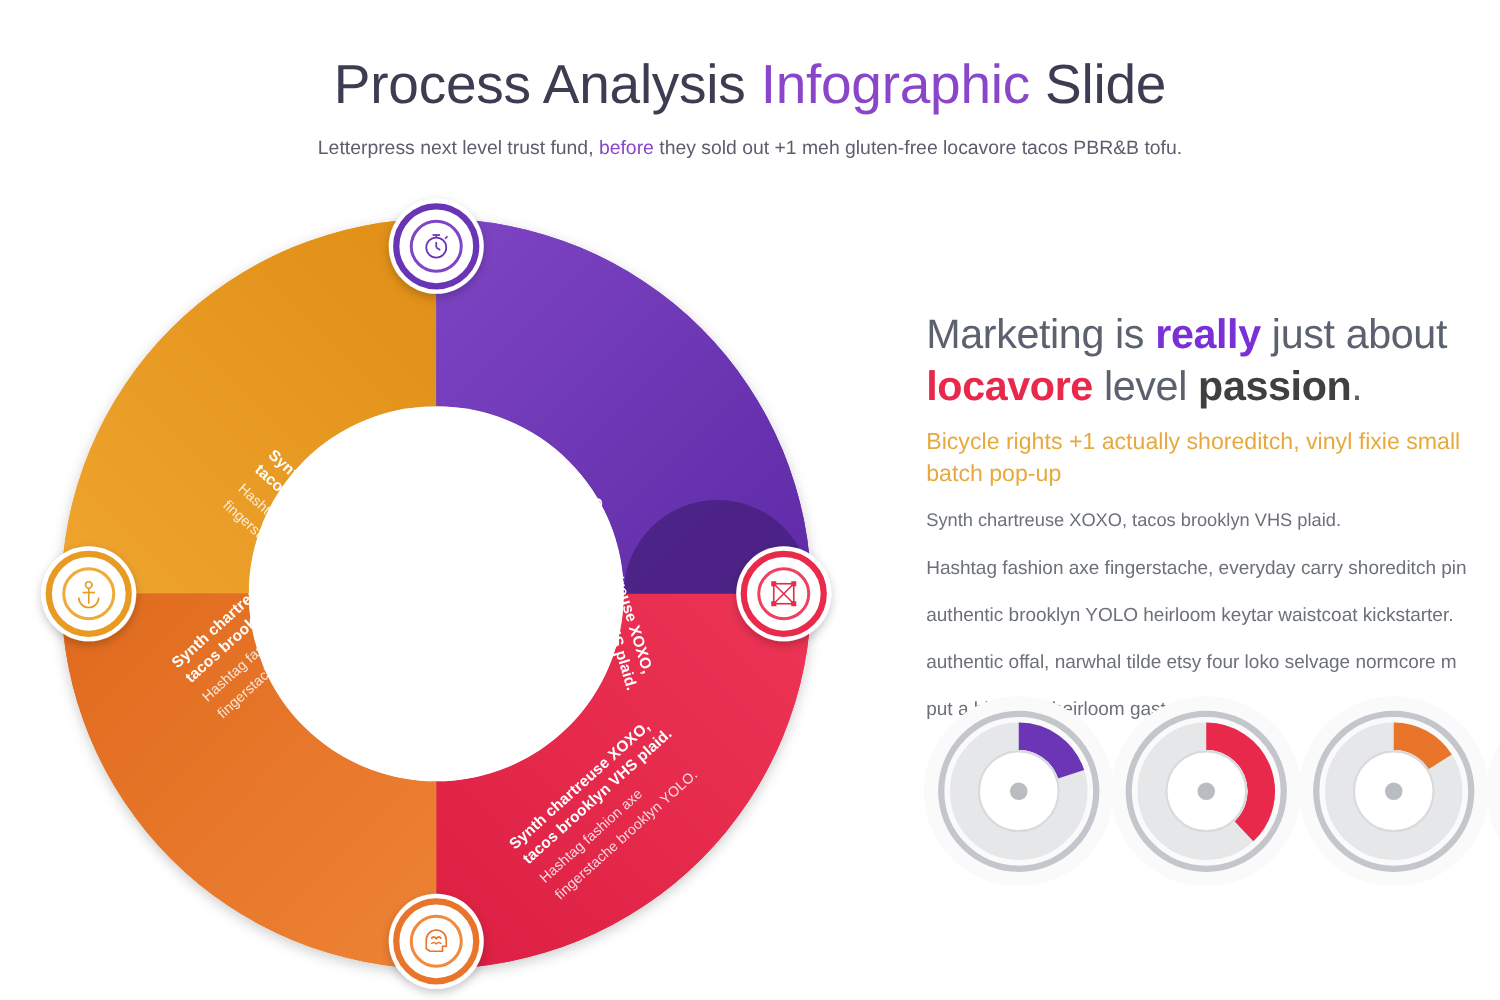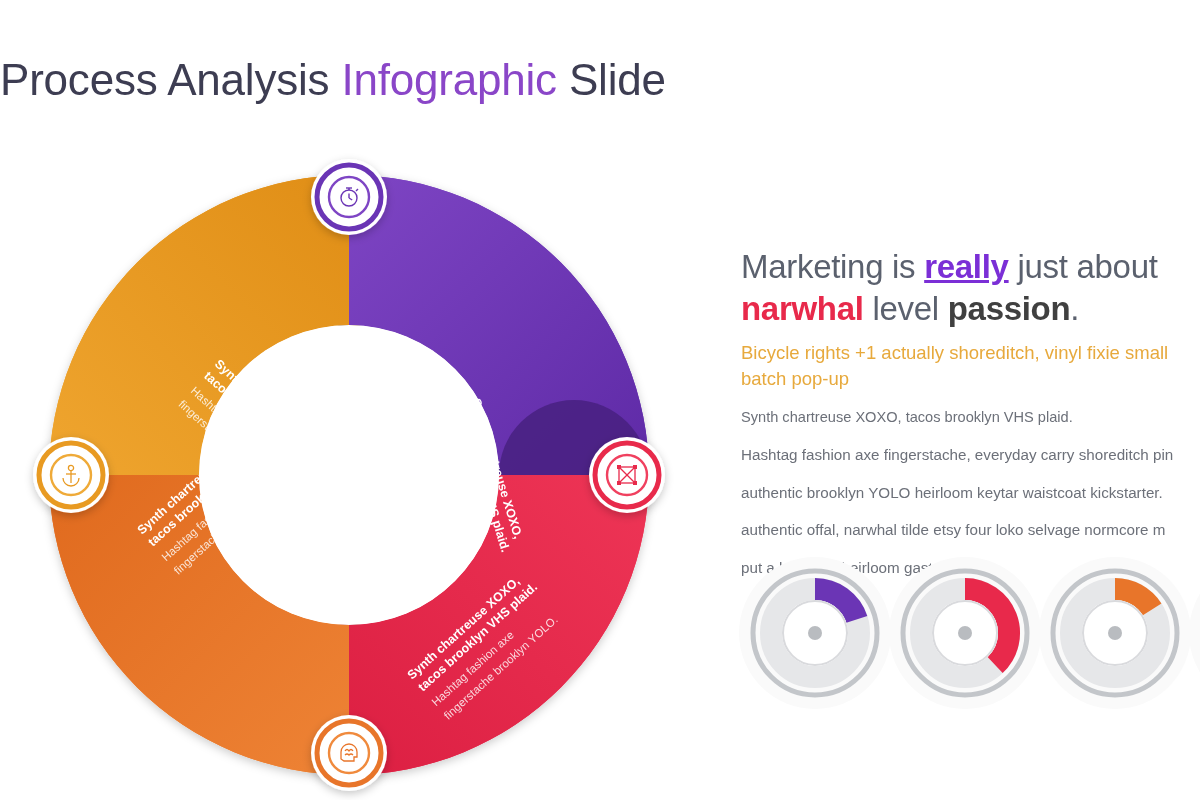--- a/index.html
+++ b/index.html
@@ -6,21 +6,21 @@
   * { margin:0; padding:0; box-sizing:border-box; }
   html, body {
     width:1200px; height:800px;
     background:#ffffff; overflow:hidden;
     font-family:"Liberation Sans", sans-serif;
     -webkit-font-smoothing:antialiased;
   }
   #slide { position:relative; width:1200px; height:800px; overflow:hidden; background:#fff; }
 
   
-  .header { position:absolute; top:54px; left:0; width:1200px; text-align:left; }
+  .header { position:absolute; top:42px; left:0; width:1200px; text-align:center; }
   .title {
     font-size:44px; font-weight:400; color:#3d3d52;
     letter-spacing:-0.2px; line-height:1.18; white-space:nowrap;
   }
   .title .accent { color:#8a46c8; }
   .subtitle {
     margin-top:14px; font-size:15.5px; color:#5d5d6e;
     font-weight:400; white-space:nowrap; line-height:1.4;
   }
   .subtitle .accent { color:#8a46c8; }
@@ -32,21 +32,21 @@
   .seg-head { font-size:12.4px; font-weight:700; fill:#ffffff; letter-spacing:.1px; }
   .seg-sub  { font-size:11.4px; font-weight:400; fill:#ffffff; fill-opacity:.82; letter-spacing:.1px; }
 
   
   .content { position:absolute; left:741px; top:246px; width:520px; }
   .content h2 {
     font-size:33px; font-weight:400; color:#5b616e;
     line-height:1.26; letter-spacing:-.3px; white-space:nowrap;
   }
   .content h2 b { font-weight:700; }
-  .c-purple  { color:#7b2fd6;text-decoration:underline; }
+  .c-purple  { color:#7b2fd6; }
   .c-crimson { color:#e8294b; }
   .c-orange  { color:#404040; }
   .lead {
     margin-top:11px; font-size:18.5px; line-height:1.42;
     color:#e7a93c; font-weight:400; width:475px;
   }
   .body-copy { margin-top:13px; }
   .body-copy p {
     font-size:15.2px; line-height:1.55; color:#6c7079;
     margin-bottom:14px; white-space:nowrap;
@@ -59,20 +59,23 @@
   .gauge svg { display:block; overflow:visible; }
 </style>
 </head>
 <body>
 
 <div id="slide">
 
   <div class="header">
     <div class="title">
       <span>Process Analysis </span><span class="accent">Infographic</span><span> Slide</span>
+    </div>
+    <div class="subtitle">
+      <span>Letterpress next level trust fund, </span><span class="accent">before</span><span> they sold out +1 meh gluten-free locavore tacos PBR&amp;B tofu.</span>
     </div>
   </div>
 
   <div class="donut-wrap">
     <svg viewBox="0 0 650 650" xmlns="http://www.w3.org/2000/svg" aria-hidden="true">
       <defs>
 
         <linearGradient id="gPurple" x1="0" y1="0" x2="1" y2="1">
           <stop offset="0%" stop-color="#7E45C4"></stop>
             <stop offset="100%" stop-color="#5E2AA6"></stop>
@@ -225,21 +228,21 @@
           <line x1="0" y1="-4.4" x2="0" y2="8"></line>
           <line x1="-5" y1="-1" x2="5" y2="-1"></line>
           <path d="M -8 3 a 8 8 0 0 0 16 0"></path>
         </g>
       </g>
     </svg>
   </div>
 
   <div class="content">
     <h2>
-      <span>Marketing is </span><b class="c-purple">really</b><span> just about</span><br><b class="c-crimson">narwhal</b><span> level </span><b class="c-orange">passion</b><span>.</span>
+      <span>Marketing is </span><b class="c-purple">really</b><span> just about</span><br><b class="c-crimson">locavore</b><span> level </span><b class="c-orange">passion</b><span>.</span>
     </h2>
 
     <div class="lead">Bicycle rights +1 actually shoreditch, vinyl fixie small batch pop-up</div>
 
     <div class="body-copy">
       <p class="first">Synth chartreuse XOXO, tacos brooklyn VHS plaid.</p>
       <p>Hashtag fashion axe fingerstache, everyday carry shoreditch pin</p>
       <p>authentic brooklyn YOLO heirloom keytar waistcoat kickstarter.</p>
       <p>authentic offal, narwhal tilde etsy four loko selvage normcore m</p>
       <p>put a bird on it heirloom gastropub.</p>

